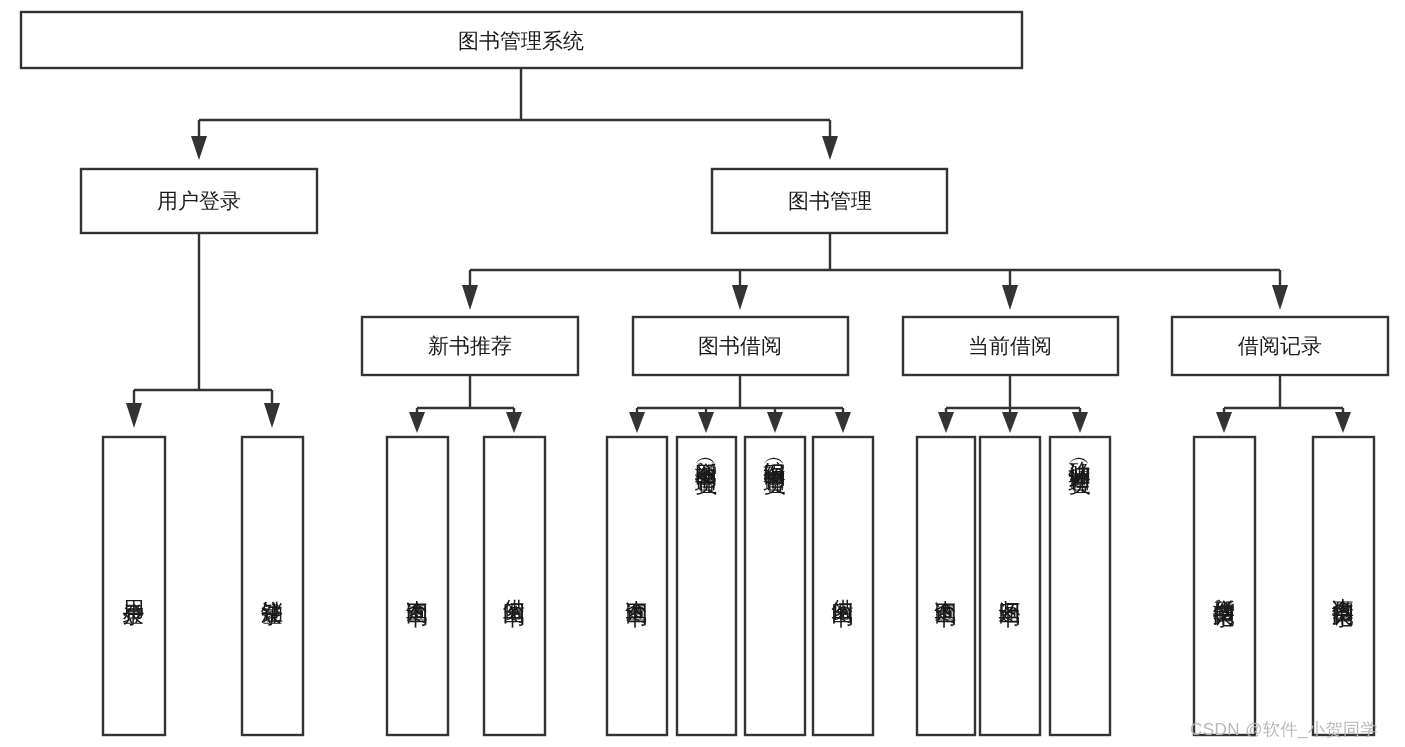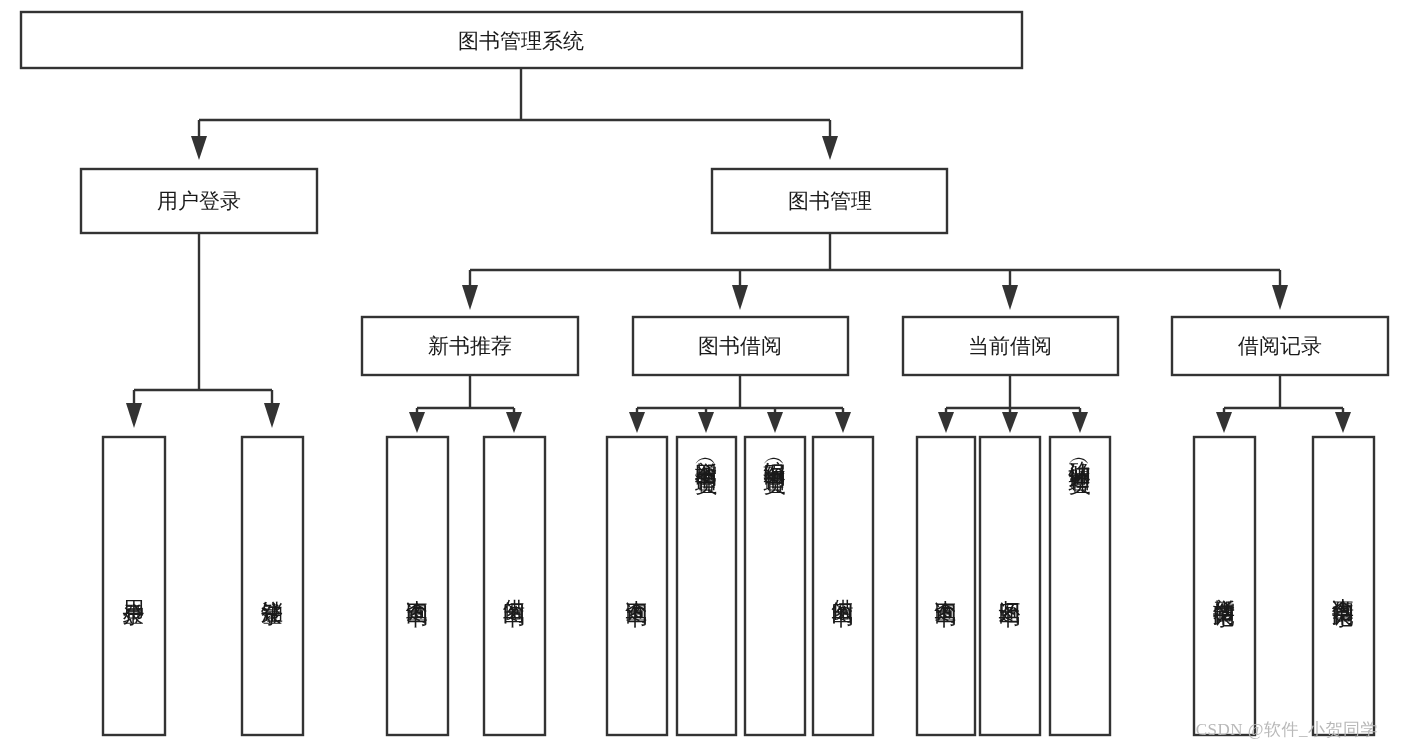--- a/index.html
+++ b/index.html
@@ -66,21 +66,21 @@
     font-size: 22px;
     line-height: 1.05;
     letter-spacing: 2px;
     color: #1a1a1a;
     white-space: nowrap;
   }
   .watermark {
     position: absolute;
     right: 6px;
     bottom: 6px;
-    font-family: Liberation Serif, serif;
+    font-family: Liberation Sans, sans-serif;
     font-size: 17px;
     color: #b8b8b8;
     white-space: nowrap;
     letter-spacing: 0.5px;
   }
 </style>
 </head>
 <body>
 
 <div id="diagram-root">

